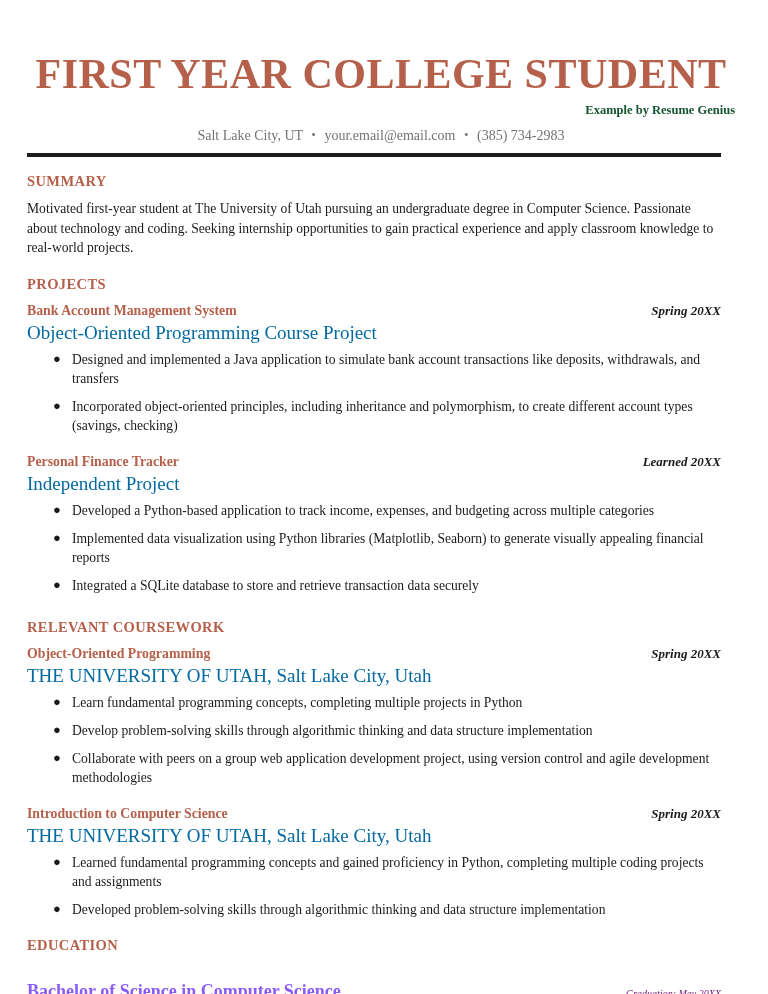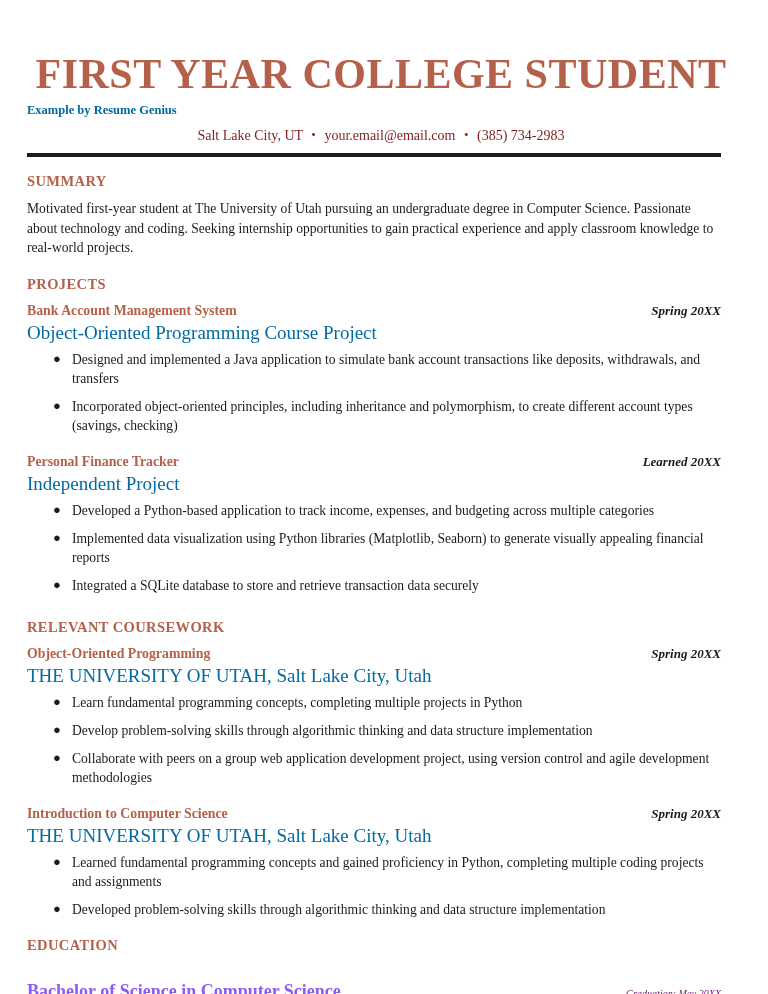--- a/index.html
+++ b/index.html
@@ -28,30 +28,30 @@
     text-align: center;
     color: #b5604a;
     font-size: 42px;
     font-weight: bold;
     letter-spacing: 0.5px;
     line-height: 1.08;
     margin: 0 0 6px 0;
     font-family: "Liberation Serif", "DejaVu Serif", serif;
   }
   .resume-subtitle {
-    text-align: left;
-    color: #0369a1;
+    text-align: right;
+    color: #14532d;
     font-size: 12.5px;
     font-weight: bold;
     margin: 0 0 10px 0;
   }
   .contact-line {
     text-align: center;
     font-size: 14px;
-    color: #7f1d1d;
+    color: #737373;
     margin: 0 0 9px 0;
   }
   .contact-sep {
     display: inline-block;
     padding: 0 5px;
     font-size: 13px;
     position: relative;
     top: -1px;
   }
   .header-rule {

